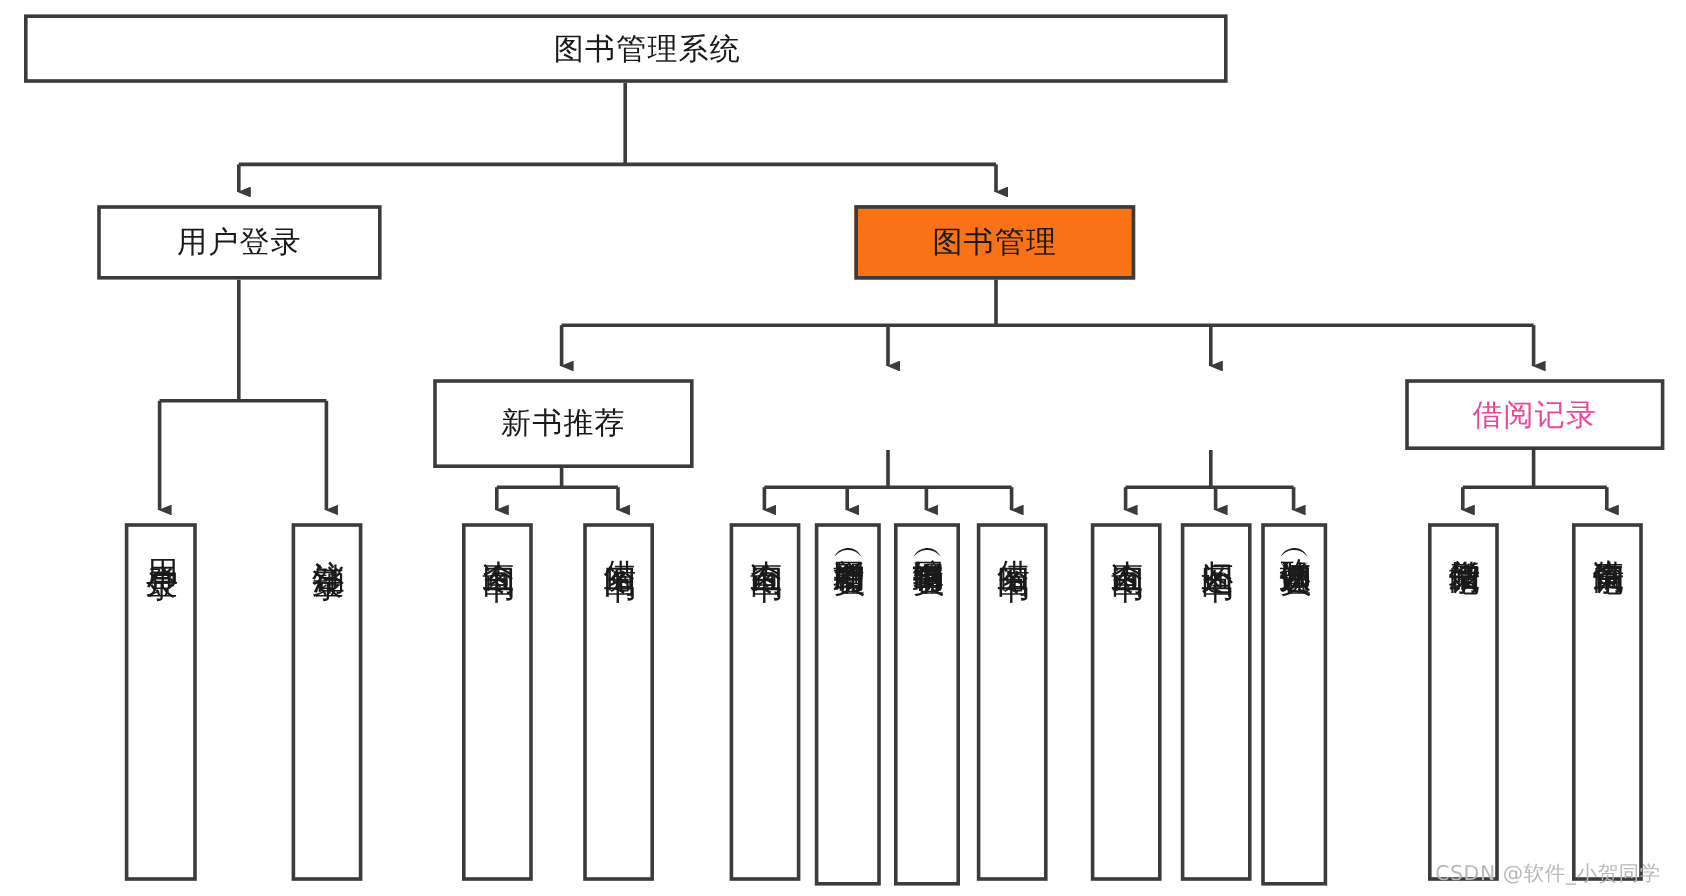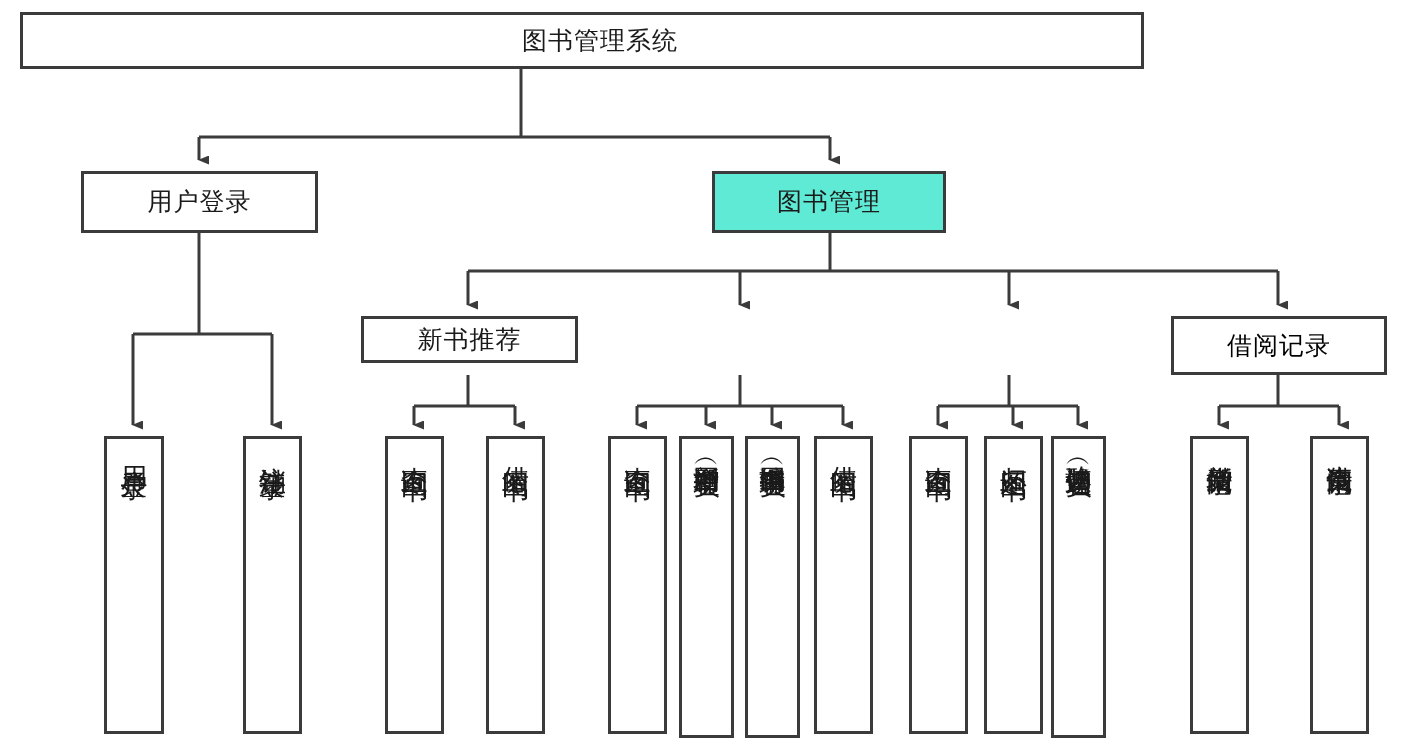--- a/index.html
+++ b/index.html
@@ -116,36 +116,36 @@
       <path d="M 1013,406 L 1013,425" marker-end="url(#arrowhead)"></path>
       <path d="M 1078,406 L 1078,425" marker-end="url(#arrowhead)"></path>
 
       <path d="M 1278,375 L 1278,406"></path>
       <path d="M 1219,406 L 1339,406"></path>
       <path d="M 1219,406 L 1219,425" marker-end="url(#arrowhead)"></path>
       <path d="M 1339,406 L 1339,425" marker-end="url(#arrowhead)"></path>
     </g>
   </svg>
 
-  <div class="node horizontal" style="left: 20px; top: 12px; width: 1124px; height: 57px; border-color: rgb(59, 59, 59); background: rgb(255, 255, 255); padding-left: 36px;">
+  <div class="node horizontal" style="left: 20px; top: 12px; width: 1003px; height: 57px; border-color: rgb(59, 59, 59); background: rgb(255, 255, 255); padding-left: 36px;">
     <span class="node-label" style="color: rgb(26, 26, 26);">图书管理系统</span>
   </div>
 
   <div class="node horizontal" style="left: 81px; top: 171px; width: 237px; height: 62px; border-color: rgb(59, 59, 59); background: rgb(255, 255, 255);">
     <span class="node-label" style="color: rgb(26, 26, 26);">用户登录</span>
   </div>
-  <div class="node horizontal" style="left: 712px; top: 171px; width: 234px; height: 62px; border-color: rgb(59, 59, 59); background: #5eead4;">
+  <div class="node horizontal" style="left: 712px; top: 171px; width: 234px; height: 62px; border-color: rgb(59, 59, 59); background: #f97316;">
     <span class="node-label" style="color: rgb(26, 26, 26);">图书管理</span>
   </div>
 
-  <div class="node horizontal" style="left: 361px; top: 316px; width: 217px; height: 47px; border-color: rgb(59, 59, 59); background: rgb(255, 255, 255);">
+  <div class="node horizontal" style="left: 361px; top: 316px; width: 217px; height: 74px; border-color: rgb(59, 59, 59); background: rgb(255, 255, 255);">
     <span class="node-label" style="color: rgb(26, 26, 26);">新书推荐</span>
   </div>
   <div class="node horizontal" style="left: 1171px; top: 316px; width: 216px; height: 59px; border-color: rgb(59, 59, 59); background: rgb(255, 255, 255);">
-    <span class="node-label" style="color: #000000;">借阅记录</span>
+    <span class="node-label" style="color: #ec4899;">借阅记录</span>
   </div>
 
   <div class="node vertical" style="left: 104px; top: 436px; width: 60px; height: 298px; border-color: rgb(59, 59, 59); background: rgb(255, 255, 255);">
     <span class="node-label" style="color: rgb(26, 26, 26);">用户登录</span>
   </div>
   <div class="node vertical" style="left: 243px; top: 436px; width: 59px; height: 298px; border-color: rgb(59, 59, 59); background: rgb(255, 255, 255);">
     <span class="node-label" style="color: rgb(26, 26, 26);">注销登录</span>
   </div>
   <div class="node vertical" style="left: 385px; top: 436px; width: 59px; height: 298px; border-color: rgb(59, 59, 59); background: rgb(255, 255, 255);">
     <span class="node-label" style="color: rgb(26, 26, 26);">查询图书</span>
@@ -174,14 +174,15 @@
   <div class="node vertical tall" style="left: 1051px; top: 436px; width: 55px; height: 302px; border-color: rgb(59, 59, 59); background: rgb(255, 255, 255);">
     <span class="node-label" style="color: rgb(26, 26, 26);">确认归还（管理员）</span>
   </div>
   <div class="node vertical tall" style="left: 1190px; top: 436px; width: 59px; height: 298px; border-color: rgb(59, 59, 59); background: rgb(255, 255, 255);">
     <span class="node-label" style="color: rgb(26, 26, 26);">新增借阅记录</span>
   </div>
   <div class="node vertical tall" style="left: 1310px; top: 436px; width: 59px; height: 298px; border-color: rgb(59, 59, 59); background: rgb(255, 255, 255);">
     <span class="node-label" style="color: rgb(26, 26, 26);">查询借阅记录</span>
   </div>
 
+  <div class="watermark" style="left: 1196px; top: 716px; color: rgb(185, 185, 185);">CSDN @软件_小贺同学</div>
 
 </div>
 
 </body></html>

